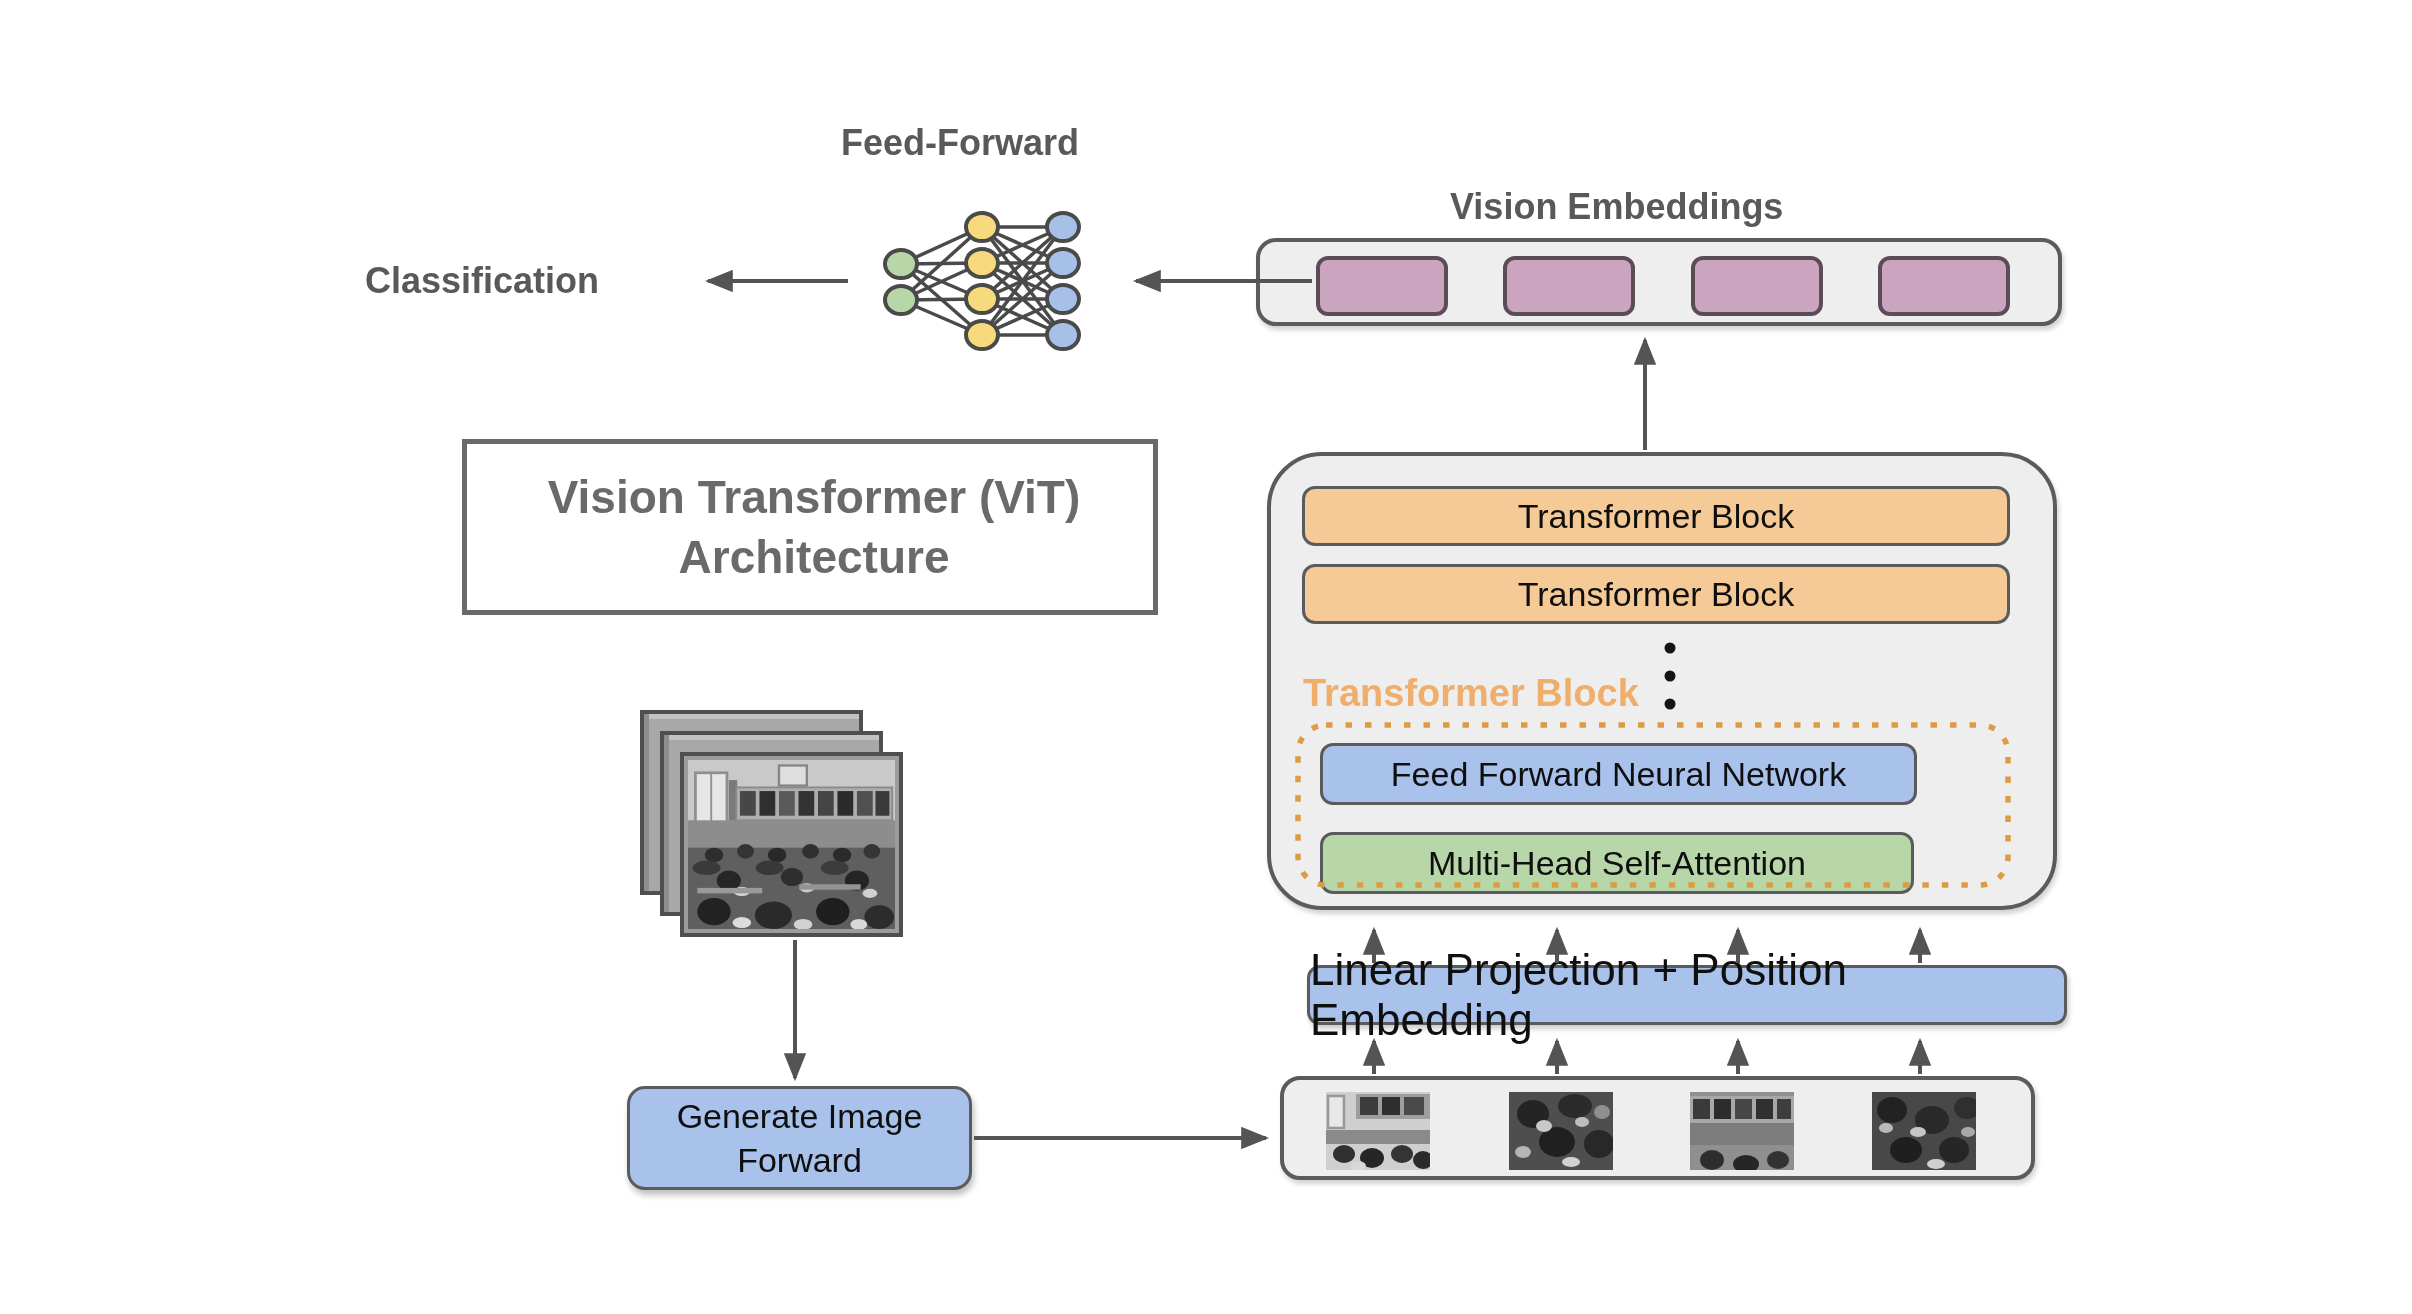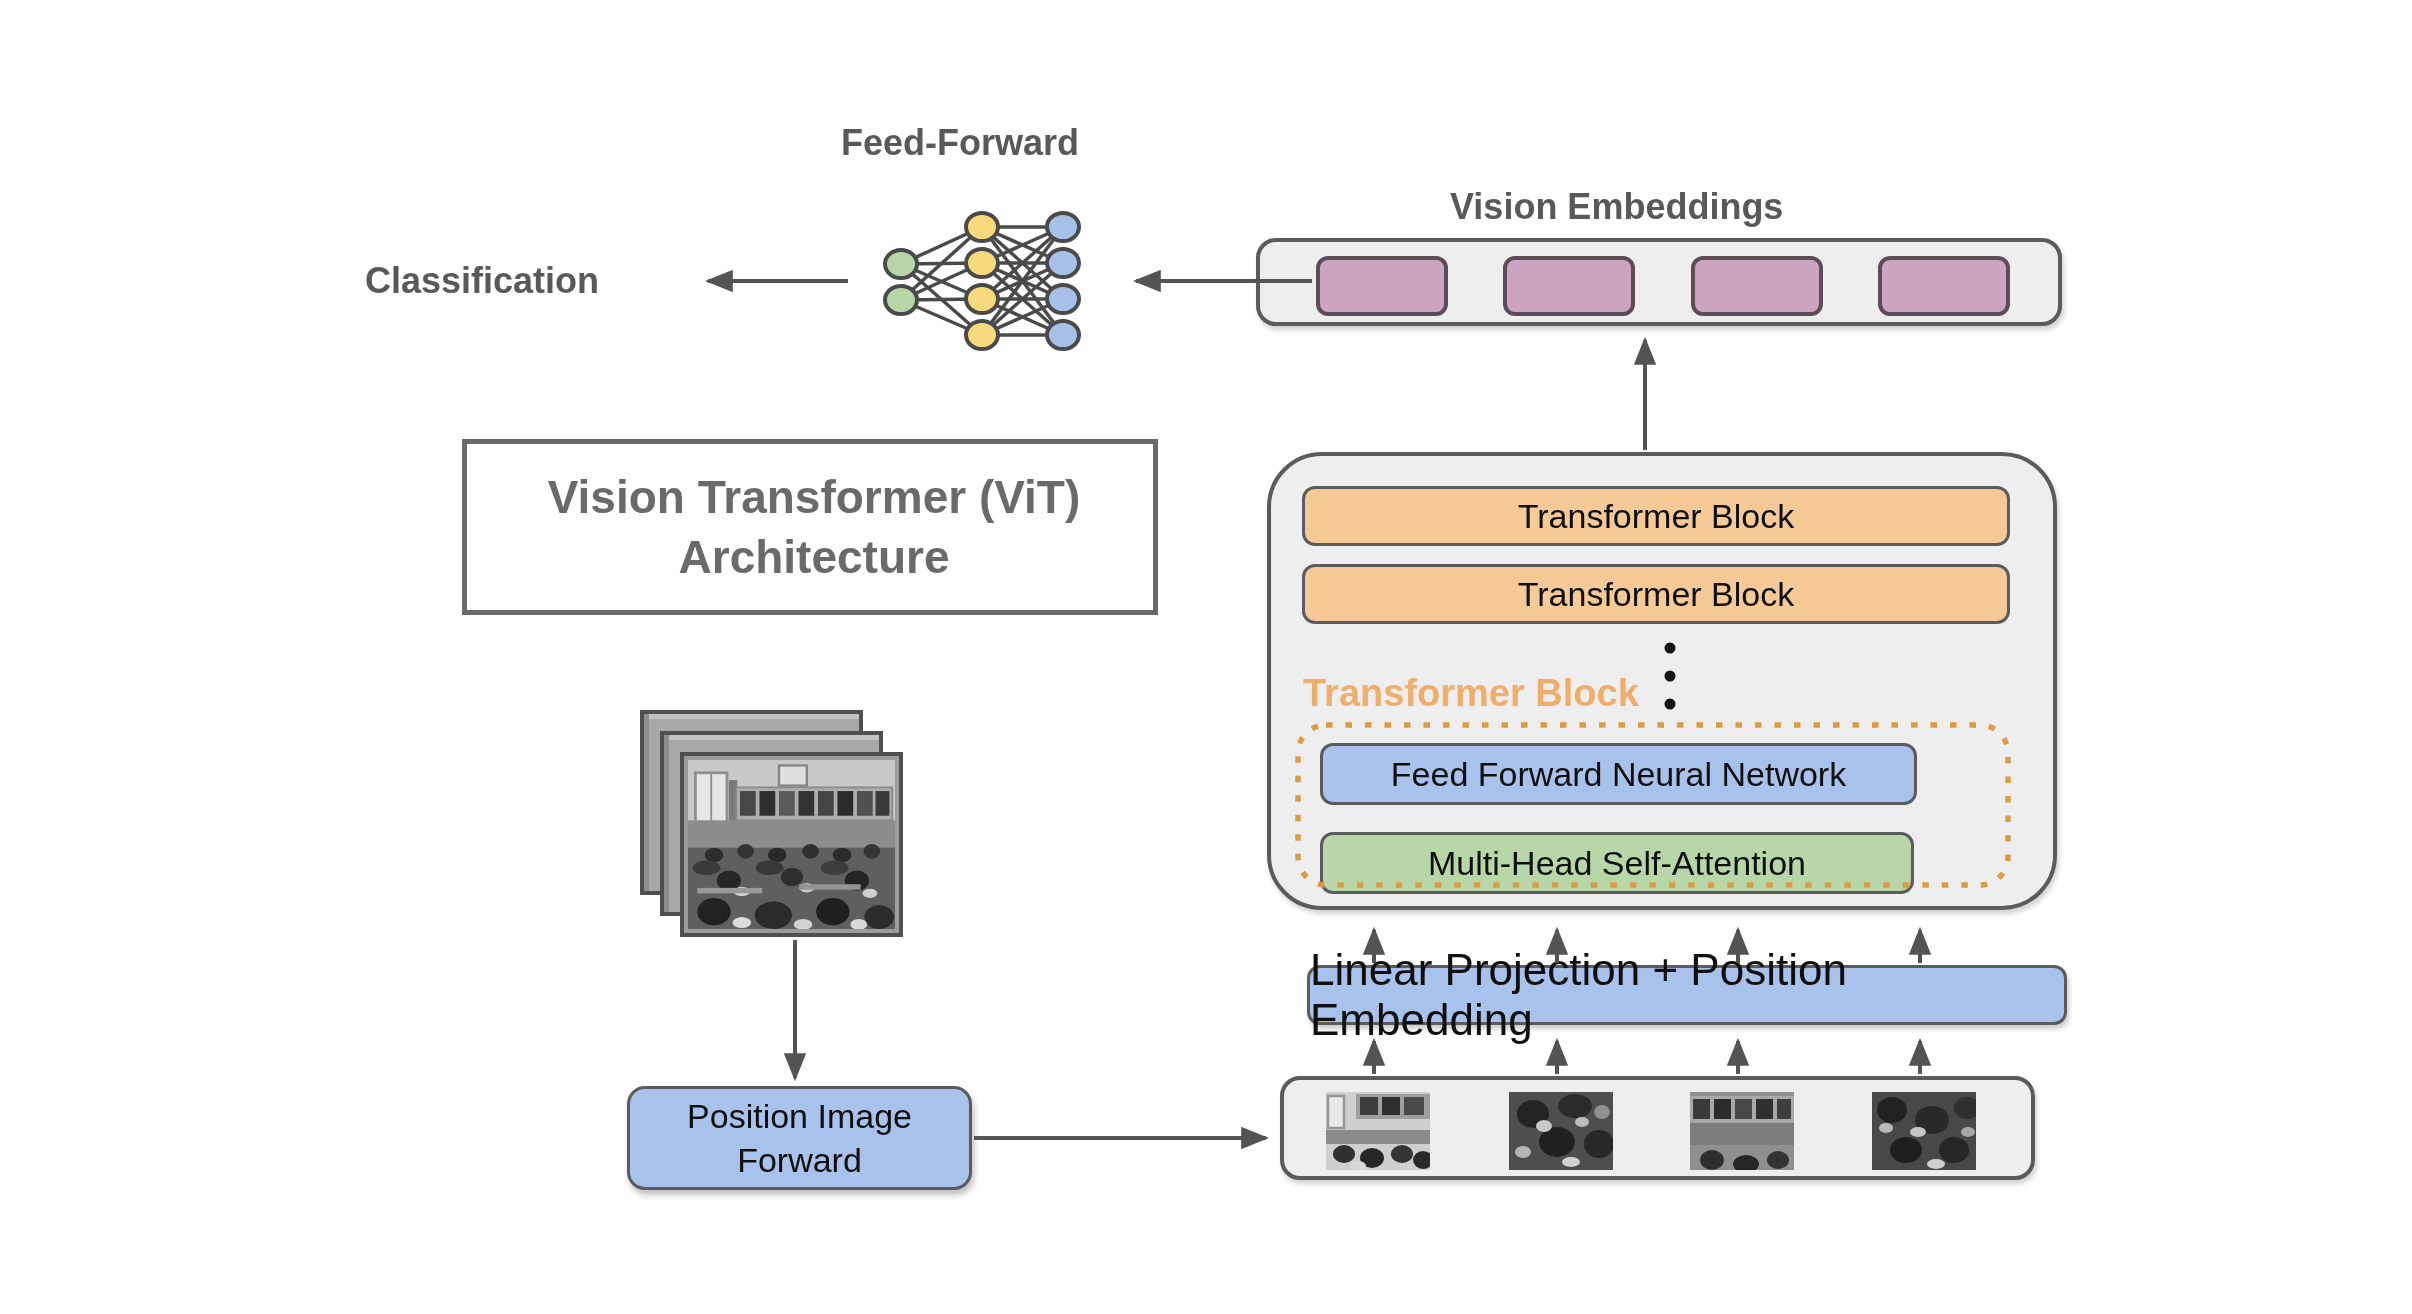--- a/index.html
+++ b/index.html
@@ -211,21 +211,21 @@
         <ellipse cx="92" cy="170" rx="20" ry="15" fill="#2a2a2a"></ellipse>
         <ellipse cx="156" cy="166" rx="18" ry="15" fill="#1f1f1f"></ellipse>
         <ellipse cx="206" cy="172" rx="16" ry="13" fill="#2c2c2c"></ellipse>
       <ellipse cx="58" cy="178" rx="10" ry="6" fill="#dcdcdc"></ellipse>
         <ellipse cx="124" cy="180" rx="10" ry="6" fill="#d2d2d2"></ellipse>
         <ellipse cx="184" cy="180" rx="9" ry="6" fill="#d8d8d8"></ellipse>
     </svg>
   </div>
 
   <div class="abs ibox generate">
-    <span>Position Image</span>
+    <span>Generate Image</span>
     <span>Forward</span>
   </div>
 
   <svg class="overlay" width="2412" height="1314" viewBox="0 0 2412 1314">
     <defs>
       <marker id="ah" markerWidth="7" markerHeight="5.6" refX="6.2" refY="2.8" orient="auto" markerUnits="strokeWidth">
         <path d="M0,0 L7,2.8 L0,5.6 Z" class="ah"></path>
       </marker>
     </defs>
 

